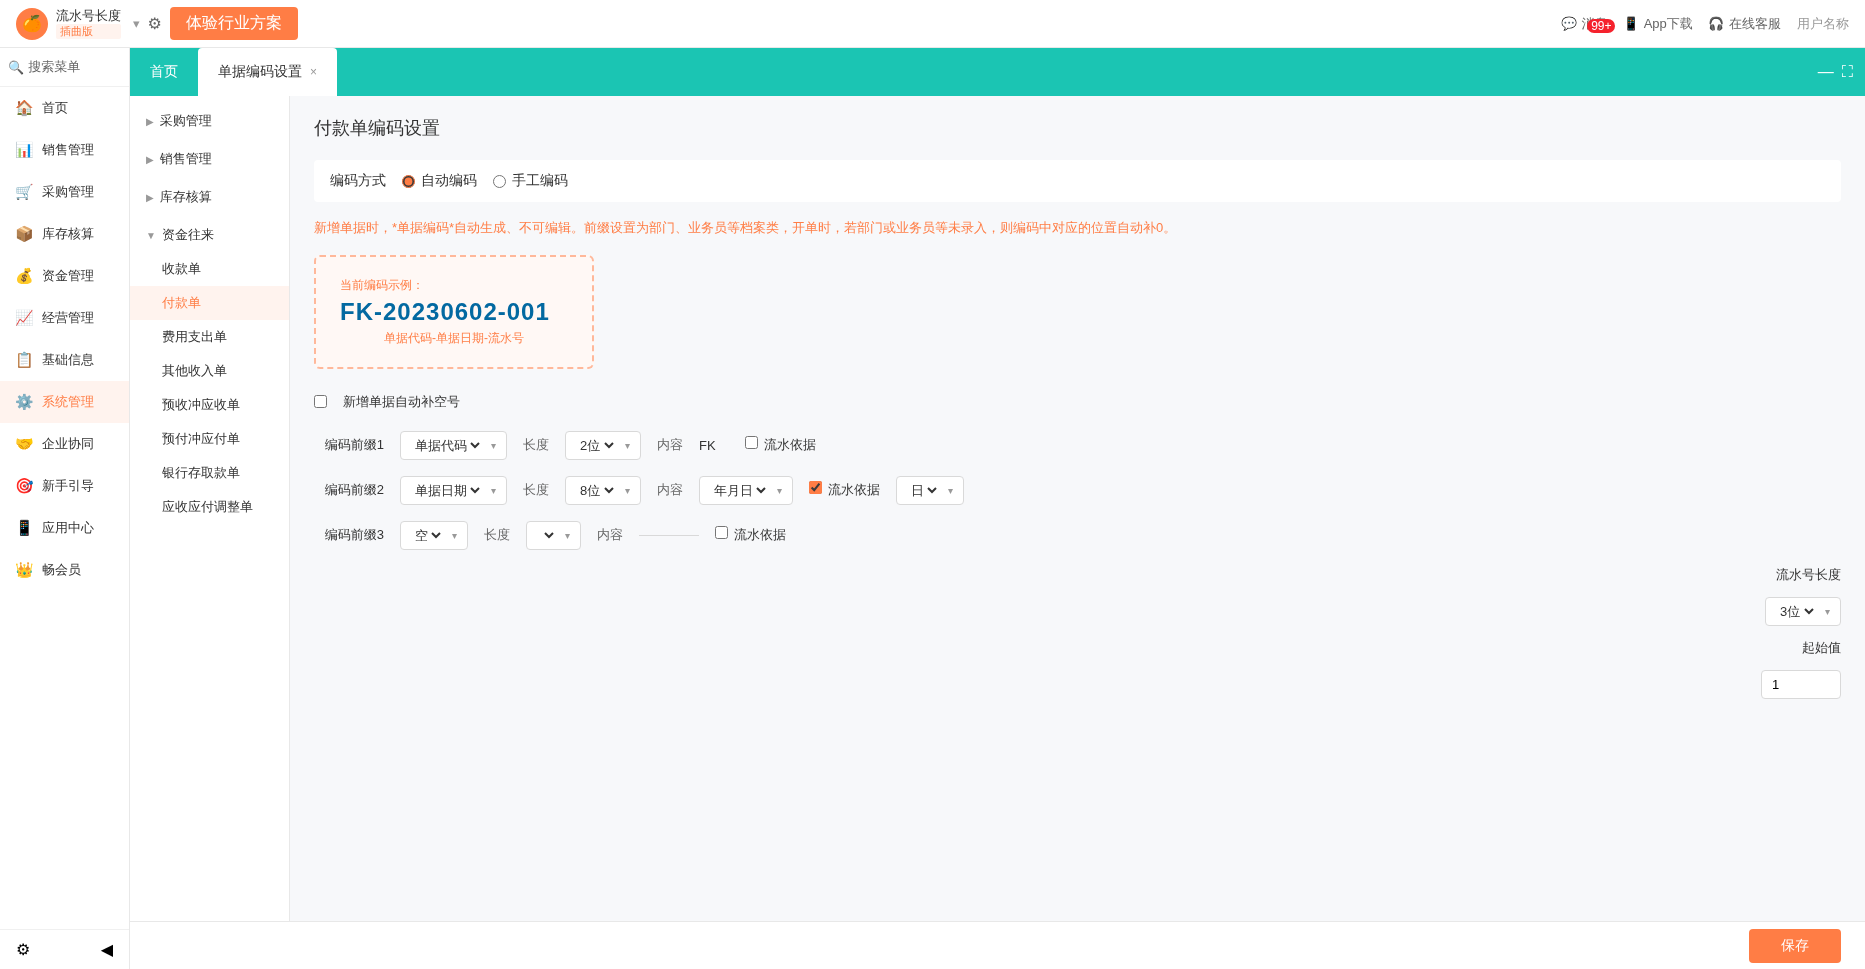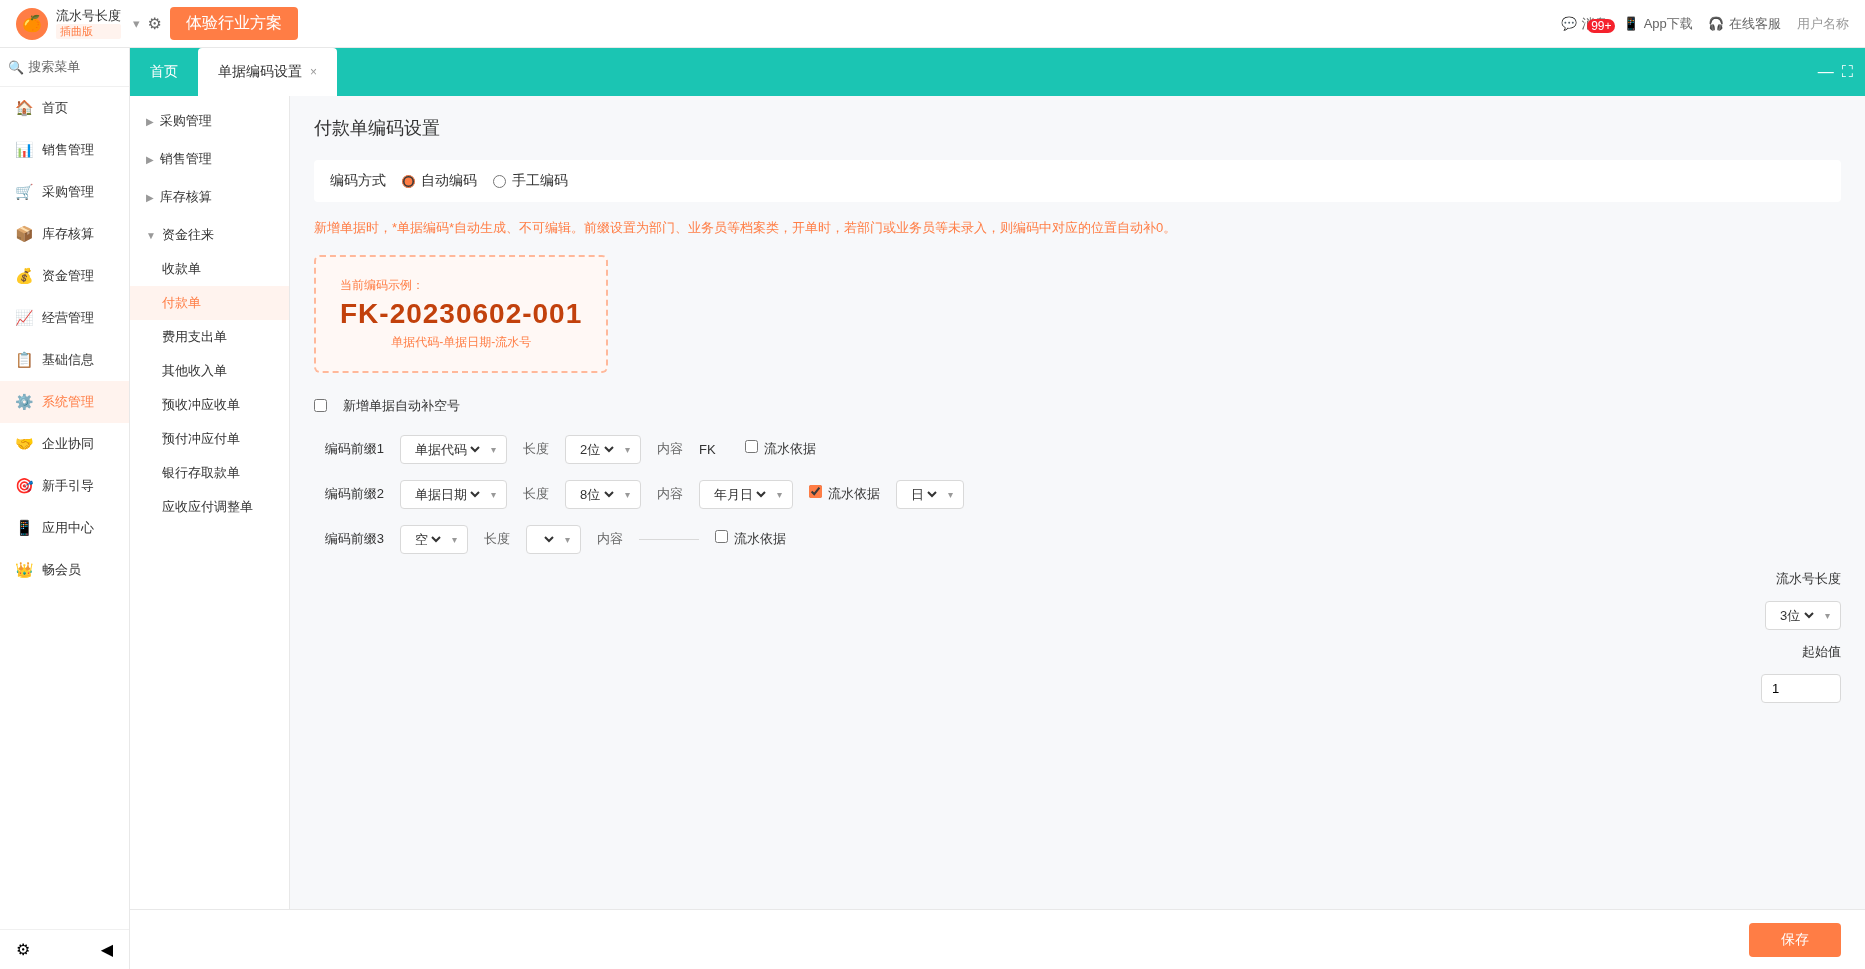--- a/index.html
+++ b/index.html
@@ -178,23 +178,23 @@
     .code-preview {
       background: #fff8f5;
       border: 2px dashed #ffb89a;
       border-radius: 6px;
       padding: 20px 24px;
       margin-bottom: 24px;
       display: inline-block;
       min-width: 280px;
     }
     .code-preview .code-text {
-      font-size: 28px;
+      font-size: 24px;
       font-weight: 600;
-      color: #c2410c;
+      color: #0369a1;
       letter-spacing: 1px;
     }
     .code-preview .code-desc {
       font-size: 12px;
       color: #ff7d45;
       text-align: center;
       margin-top: 4px;
     }
 
     
@@ -250,21 +250,21 @@
       gap: 16px;
       margin-bottom: 16px;
       font-size: 13px;
       color: #333;
     }
     .separator-options { display: flex; align-items: center; gap: 12px; }
     .sep-radio { display: flex; align-items: center; gap: 4px; cursor: pointer; }
 
     
     .bottom-bar {
-      height: 60px;
+      height: 48px;
       background: #fff;
       border-top: 1px solid #e8e8e8;
       display: flex;
       align-items: center;
       justify-content: flex-end;
       padding: 16px 24px;
       flex-shrink: 0;
     }
     .save-btn {
       background: #ff7d45;

